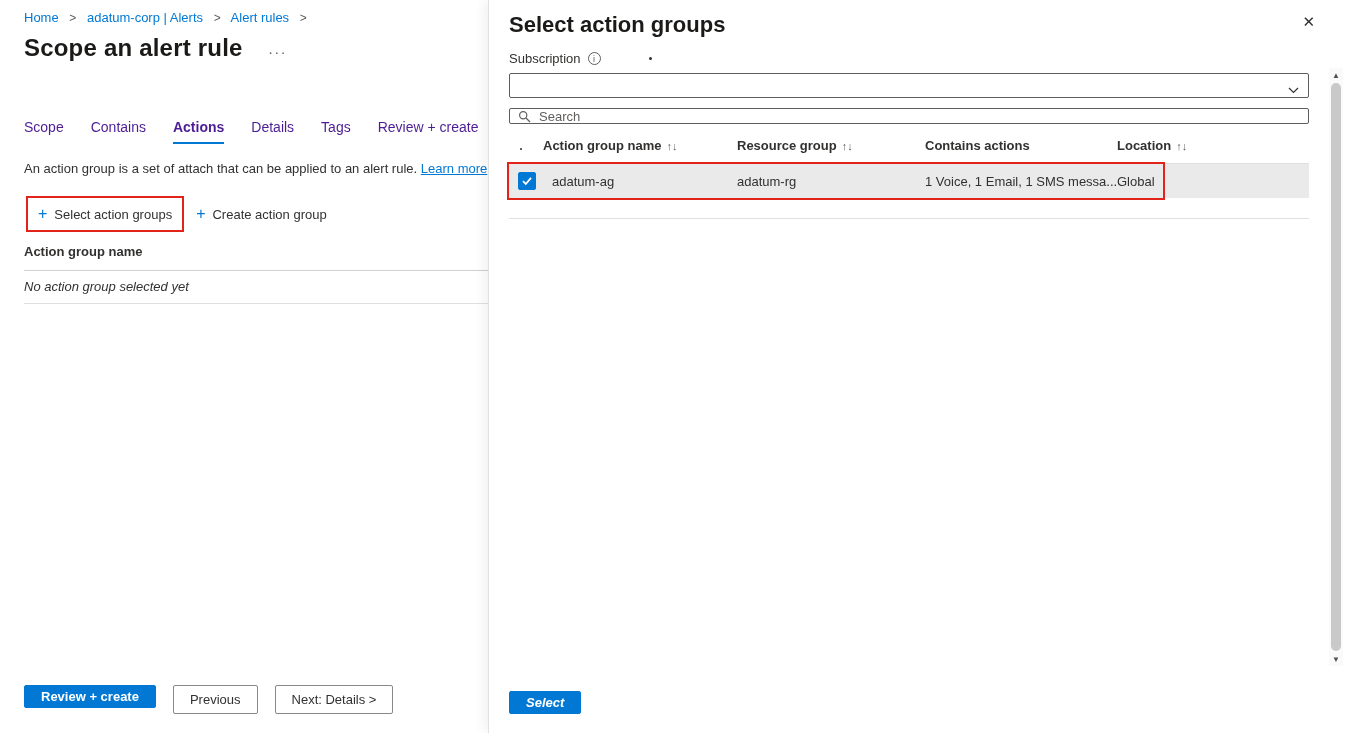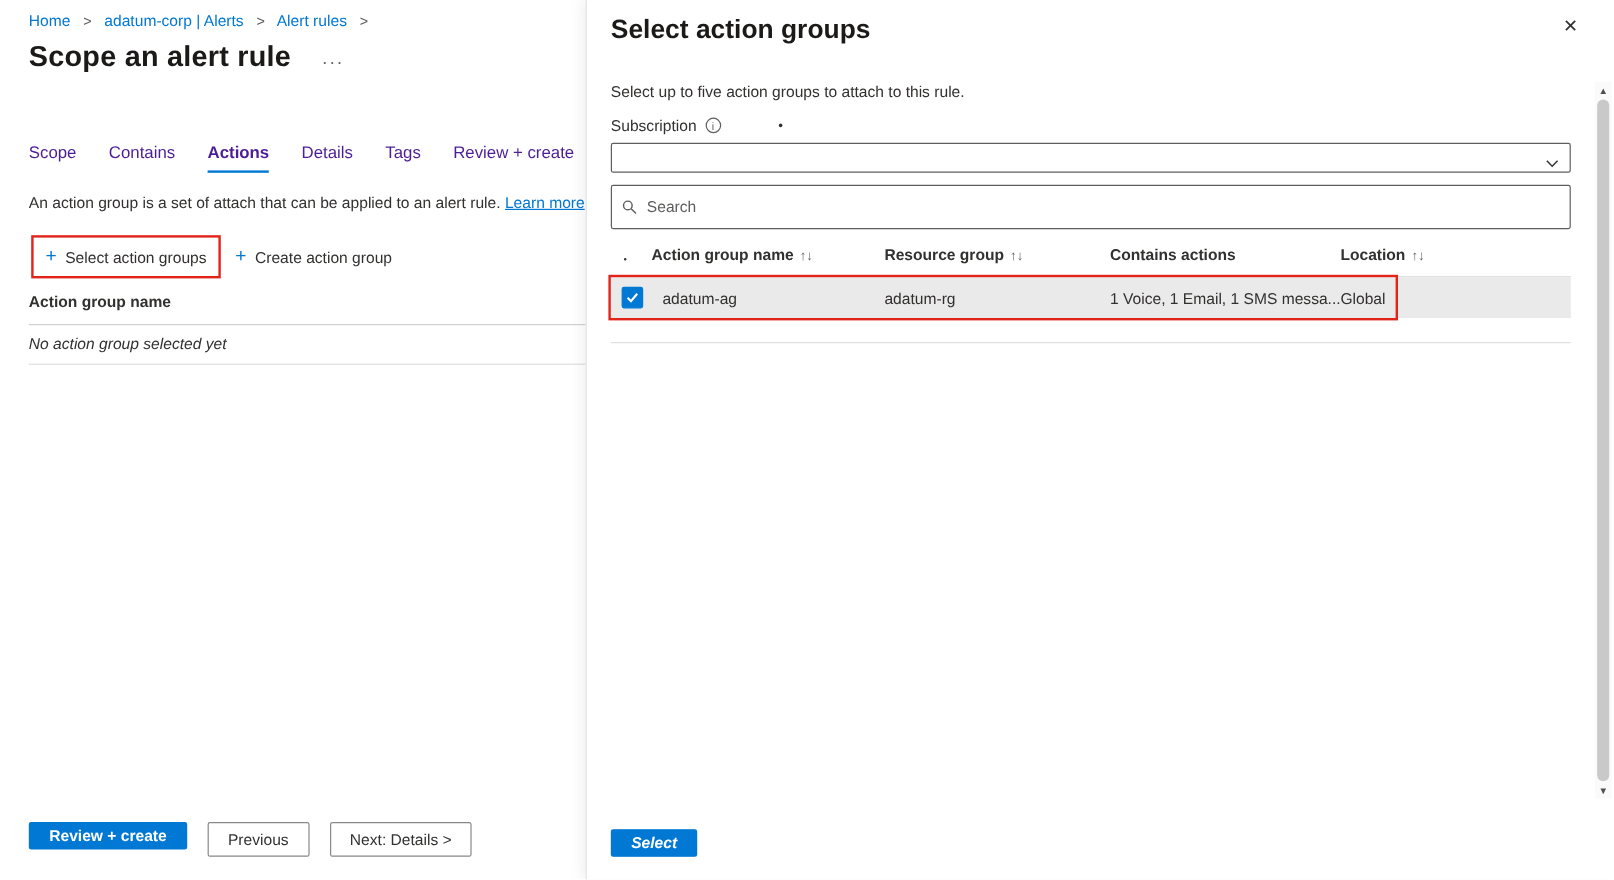--- a/index.html
+++ b/index.html
@@ -69,21 +69,21 @@
   }
   .req-dot { width:3px; height:3px; border-radius:50%; background:#323130; margin-left:48px; }
 
   .dropdown {
     margin-top:7px; height:25px; border:1px solid #605e5c; border-radius:2px;
     position:relative; cursor:pointer; background:#fff;
   }
   .dropdown .chev { position:absolute; right:9px; top:8px; }
 
   .searchbox {
-    margin-top:10px; height:37px; border:1px solid #605e5c; border-radius:2px;
+    margin-top:10px; height:16px; border:1px solid #605e5c; border-radius:2px;
     display:flex; align-items:center; padding:0 8px; gap:6px; background:#fff;
   }
   .searchbox input {
     border:none; outline:none; flex:1; font-family:inherit; font-size:13px; color:#323130; background:transparent;
   }
   .searchbox input::placeholder { color:#605e5c; }
 
   .grid-head, .grid-row {
     display:grid; grid-template-columns:34px 194px 188px 192px 1fr; align-items:center;
   }
@@ -173,21 +173,20 @@
     <button class="btn-secondary">Next: Details &gt;</button>
   </div>
 
 </div>
 
 <div class="panel">
 
   <h2 class="panel-title">Select action groups</h2>
   <span class="close-x">✕</span>
 
-  <div class="panel-subtitle">Select up to five action groups to attach to this rule.</div>
 
   <div class="sub-row">
     <span class="sub-label">Subscription</span>
     <span class="info-icon">i</span>
     <span class="req-dot"></span>
   </div>
 
   <div class="dropdown">
     <span class="chev">
       <svg width="11" height="7" viewBox="0 0 11 7">

